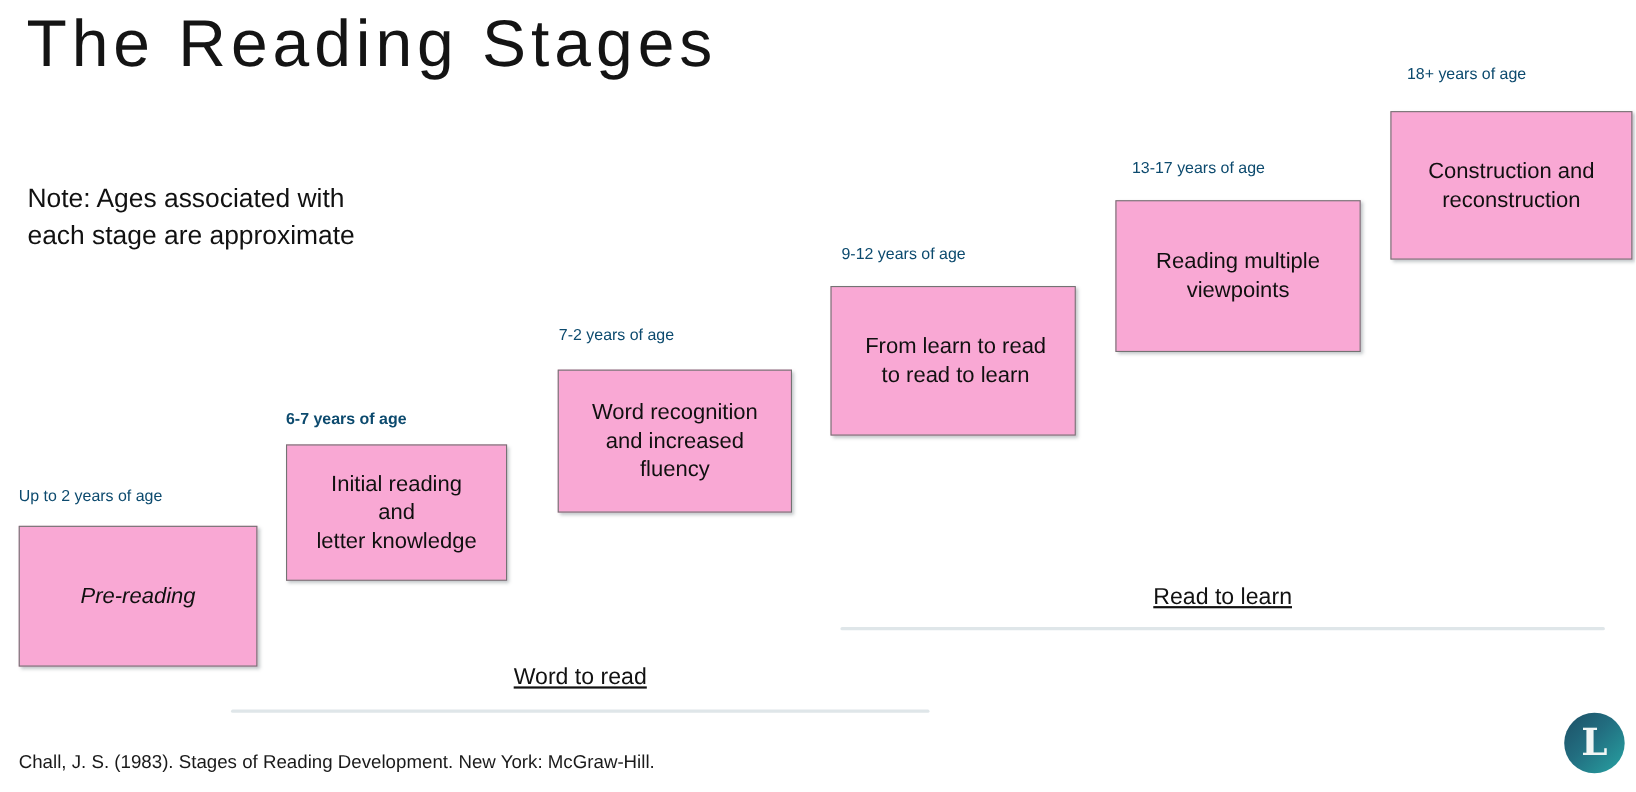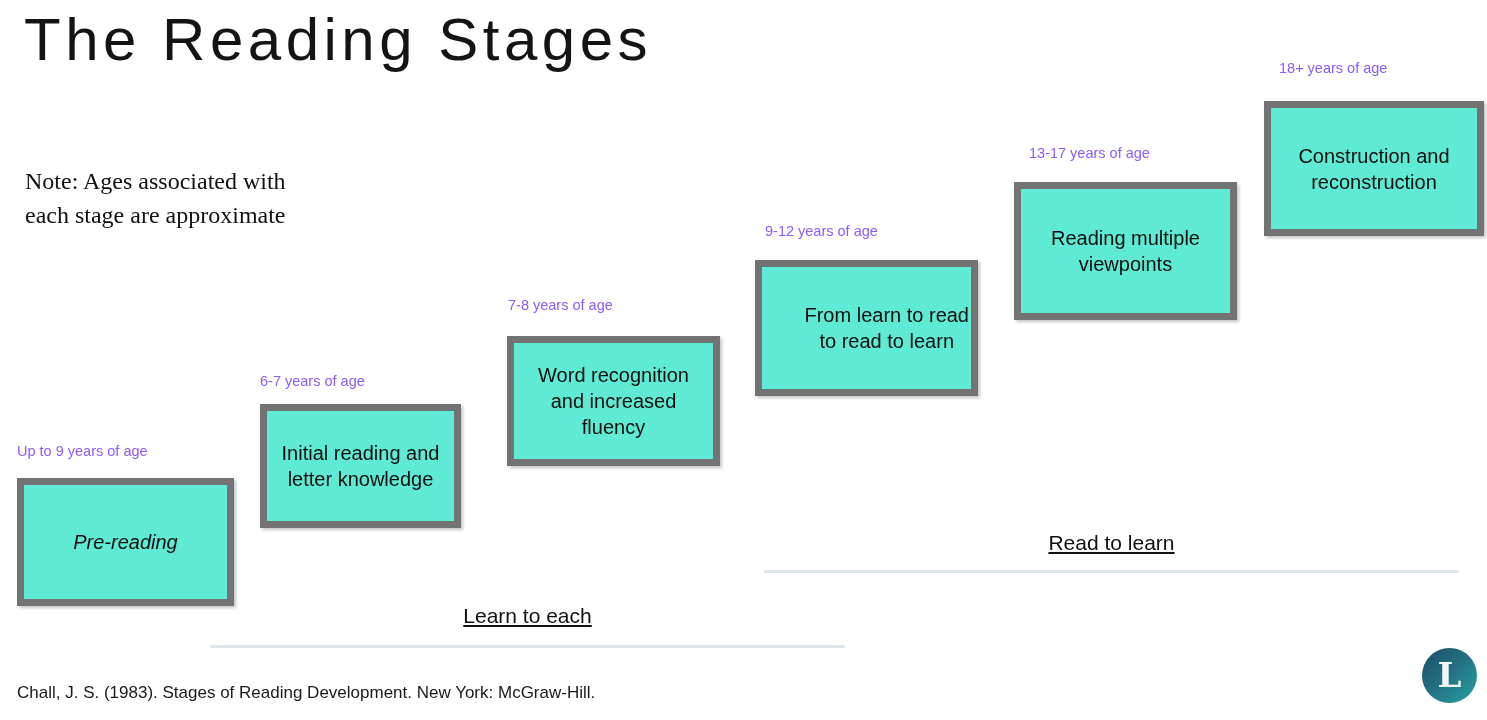--- a/index.html
+++ b/index.html
@@ -37,48 +37,48 @@
   
   #note {
     position: absolute;
     left: 25px;
     top: 164px;
     width: 360px;
     font-size: 24px;
     line-height: 1.42;
     color: #111111;
   }
-  #note div { white-space: nowrap; font-family: Liberation Serif, serif; }
+  #note div { white-space: nowrap; }
 
   
   .stage-box {
     position: absolute;
     box-sizing: border-box;
-    background: #5eead4;
-    border: 7px solid #737373;
+    background: #f9a8d4;
+    border: 1px solid #737373;
     box-shadow: 2px 2px 3px rgba(120, 130, 135, 0.45);
     display: flex;
     align-items: center;
     justify-content: center;
     text-align: center;
-    padding: 4px 2px;
+    padding: 4px 26px;
   }
   .stage-box .stage-label {
     font-size: 20px;
     line-height: 1.3;
     color: #101010;
     white-space: pre-line;
   }
 
   
   .age-caption {
     position: absolute;
     font-size: 14.5px;
     line-height: 1.2;
-    color: #8b5cf6;
+    color: #0c4a6e;
     white-space: nowrap;
   }
 
   
   .phase-label {
     position: absolute;
     font-size: 21px;
     color: #111111;
     white-space: nowrap;
     text-align: center;
@@ -128,34 +128,34 @@
 
 <div id="slide">
 
   <div id="slide-title">The Reading Stages</div>
 
   <div id="note">
     <div>Note: Ages associated with</div>
     <div>each stage are approximate</div>
   </div>
 
-  <div class="age-caption" style="left:17px; top:443px;">Up to 9 years of age</div>
+  <div class="age-caption" style="left:17px; top:443px;">Up to 2 years of age</div>
 
   <div class="stage-box" style="left:17px; top:478px; width:217px; height:128px;font-style:italic;">
     <span class="stage-label">Pre-reading</span>
   </div>
 
-  <div class="age-caption" style="left:260px; top:373px;">6-7 years of age</div>
+  <div class="age-caption" style="left:260px; top:373px;font-weight:bold;">6-7 years of age</div>
 
   <div class="stage-box" style="left:260px; top:404px; width:201px; height:124px;">
     <span class="stage-label">Initial reading and
 letter knowledge</span>
   </div>
 
-  <div class="age-caption" style="left:508px; top:297px;">7-8 years of age</div>
+  <div class="age-caption" style="left:508px; top:297px;">7-2 years of age</div>
 
   <div class="stage-box" style="left:507px; top:336px; width:213px; height:130px;">
     <span class="stage-label">Word recognition
 and increased
 fluency</span>
   </div>
 
   <div class="age-caption" style="left:765px; top:223px;">9-12 years of age</div>
 
   <div class="stage-box" style="left:755px; top:260px; width:223px; height:136px;justify-content:flex-end;">
@@ -170,21 +170,21 @@
 viewpoints</span>
   </div>
 
   <div class="age-caption" style="left:1279px; top:60px;">18+ years of age</div>
 
   <div class="stage-box" style="left:1264px; top:101px; width:220px; height:135px;">
     <span class="stage-label">Construction and
 reconstruction</span>
   </div>
 
-  <div class="phase-label" style="left:210px; top:604px; width:635px;">Learn to each</div>
+  <div class="phase-label" style="left:210px; top:604px; width:635px;">Word to read</div>
   <div class="phase-rule" style="left:210px; top:645px; width:635px;"></div>
 
   <div class="phase-label" style="left:764px; top:531px; width:695px;">Read to learn</div>
   <div class="phase-rule" style="left:764px; top:570px; width:695px;"></div>
 
   <div id="citation">Chall, J. S. (1983). Stages of Reading Development. New York: McGraw-Hill.</div>
 
   <div id="logo">
     <span class="logo-letter">L</span>
   </div>

